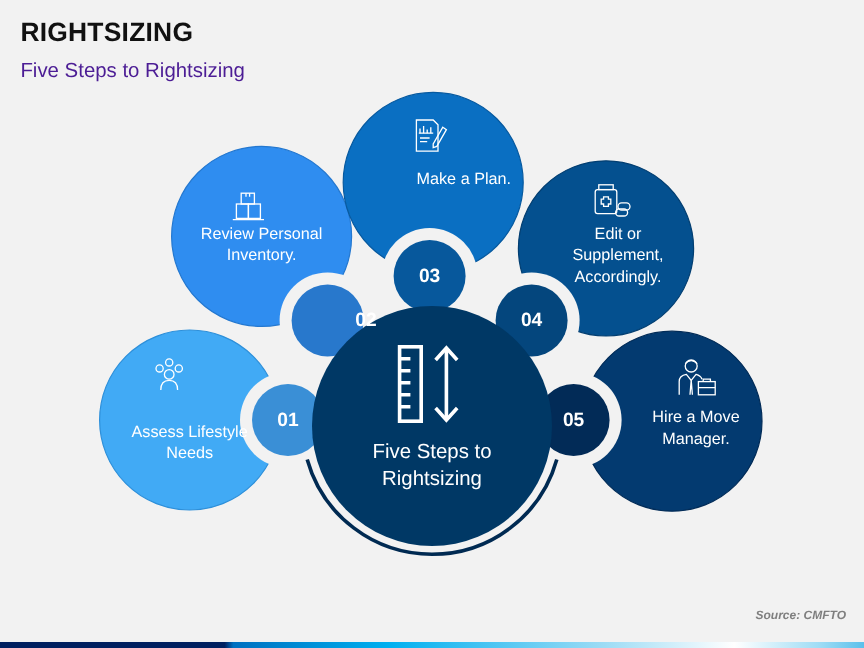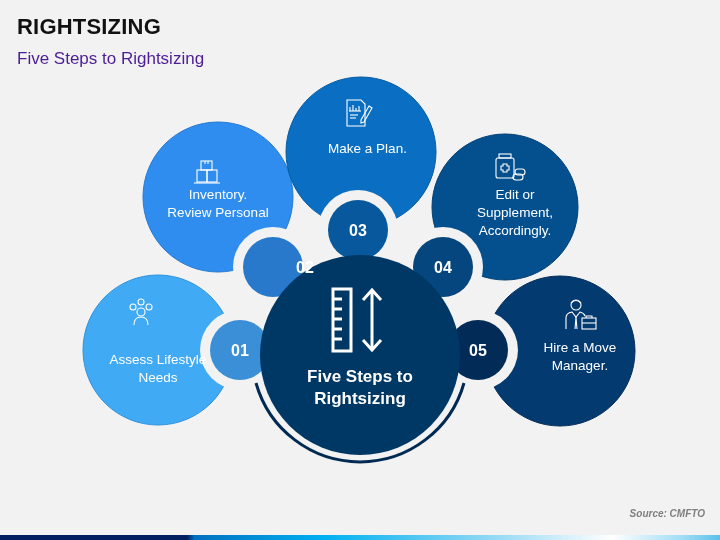--- a/index.html
+++ b/index.html
@@ -6,21 +6,21 @@
   body { width:720px; height:540px; background:#f2f2f2; position:relative; overflow:hidden;
          font-family:"Liberation Sans", "DejaVu Sans", sans-serif; }
   .title { position:absolute; left:17px; top:14px; font-size:22px; font-weight:bold; color:#111; letter-spacing:0.2px; }
   .subtitle { position:absolute; left:17px; top:49px; font-size:17px; color:#4c1d95; }
   .source { position:absolute; right:15px; top:508px; font-size:10px; font-style:italic; font-weight:bold; color:#7f7f7f; }
   .bottom-bar { position:absolute; left:0; top:535px; width:720px; height:5px;
     background:linear-gradient(to right, #002060 0%, #002060 26%, #0070c0 27%, #00b0f0 45%, #9ddcf5 70%, #ffffff 85%, #9ddcf5 95%, #5bc0eb 100%); }
   svg.diagram { position:absolute; left:0; top:0; }
   .petal-text { position:absolute; color:#fff; text-align:center; font-size:13.5px; line-height:18px; }
   .num { position:absolute; color:#fff; font-weight:bold; font-size:16px; text-align:center; width:60px; line-height:20px; }
-  .center-text { position:absolute; left:290px; top:366px; width:140px; color:#fff; font-weight:bold; font-size:17px; line-height:22px; text-align:center; }
+  .center-text { position:absolute; left:290px; top:366px; width:140px; color:#fff; font-weight:normal; font-size:17px; line-height:22px; text-align:center; }
   .icon { position:absolute; }
 </style>
 </head>
 <body>
 
 <div class="title">RIGHTSIZING</div>
 <div class="subtitle">Five Steps to Rightsizing</div>
 
 <svg class="diagram" width="720" height="540" viewBox="0 0 720 540">
   <defs>
@@ -143,24 +143,24 @@
       <polyline points="33,14 42,4 51,14"></polyline>
       <polyline points="33,54 42,64 51,54"></polyline>
   </g>
 </svg>
 
 <div class="petal-text" style="left:83px;top:339px;width:150px;margin-top:12px;">
   <div>Assess Lifestyle</div>
   <div>Needs</div>
 </div>
 <div class="petal-text" style="left:143px;top:186px;width:150px;">
+  <div>Review Personal</div>
   <div>Inventory.</div>
-  <div>Review Personal</div>
 </div>
-<div class="petal-text" style="left:286px;top:140px;width:163px;">
+<div class="petal-text" style="left:286px;top:140px;width:163px;padding-left:19px;">
   <div>Make a Plan.</div>
 </div>
 <div class="petal-text" style="left:450px;top:186px;width:130px;">
   <div>Edit or</div>
   <div>Supplement,</div>
   <div>Accordingly.</div>
 </div>
 <div class="petal-text" style="left:510px;top:339px;width:140px;">
   <div>Hire a Move</div>
   <div>Manager.</div>

